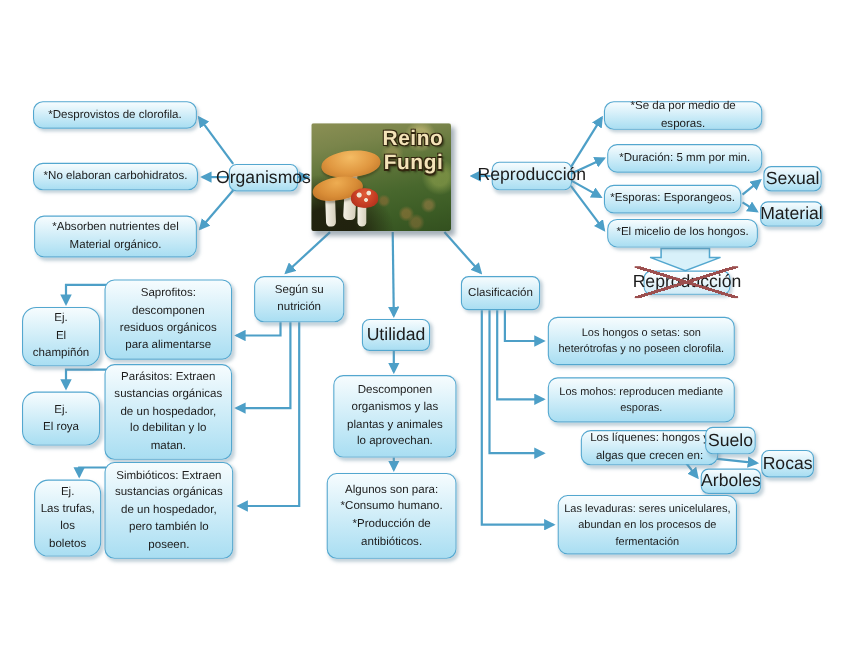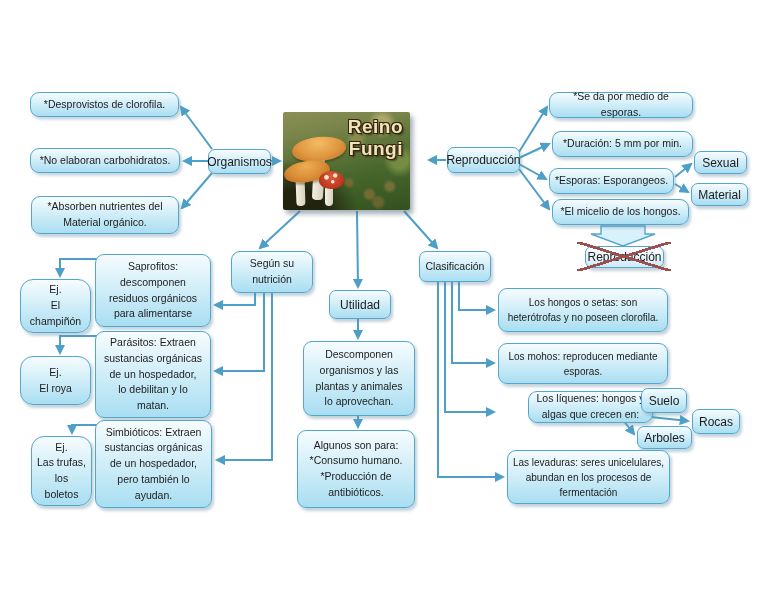--- a/index.html
+++ b/index.html
@@ -22,21 +22,21 @@
     position:absolute;z-index:1;box-sizing:border-box;
     border:1.4px solid var(--box-border);
     border-radius:9px;
     background:linear-gradient(to bottom,var(--box-fill-top) 0%,var(--box-fill-bottom) 100%);
     display:flex;align-items:center;justify-content:center;
     text-align:center;color:var(--text);
     font-size:10.5px;line-height:1.5;white-space:pre-line;
     padding:1px 3px;
     box-shadow:2px 2.5px 3px rgba(110,145,165,0.40);
   }
-  .node.small{border-radius:7px;font-size:12px;}
+  .node.small{border-radius:7px;font-size:16px;}
   .node.rounder{border-radius:13px;}
   .node.fs10{font-size:10px;}
   .node.lighter{background:linear-gradient(to bottom,#ffffff 0%,#cfeaf6 100%);}
   .cross-overlay{
     position:absolute;z-index:2;pointer-events:none;
     background:
       linear-gradient(to top right,transparent 47.5%,var(--cross) 47.5%,var(--cross) 52.5%,transparent 52.5%),
       linear-gradient(to bottom right,transparent 47.5%,var(--cross) 47.5%,var(--cross) 52.5%,transparent 52.5%);
   }
   
@@ -167,21 +167,21 @@
 sustancias orgánicas
 de un hospedador,
 lo debilitan y  lo
 matan.</div>
   <div class="node rounder" style="left:20px;top:356px;width:71px;height:49px;">Ej.
 El roya</div>
   <div class="node" style="left:95px;top:420px;width:117px;height:88px;">Simbióticos:  Extraen
 sustancias orgánicas
 de un hospedador,
 pero también lo
-ayudan.</div>
+poseen.</div>
   <div class="node rounder" style="left:31px;top:436px;width:61px;height:70px;">Ej.
 Las trufas,
 los
 boletos</div>
 
   <div class="node small" style="left:329px;top:290px;width:62px;height:29px;">Utilidad</div>
   <div class="node" style="left:303px;top:341px;width:112px;height:75px;">Descomponen
 organismos y las
 plantas y animales
 lo aprovechan.</div>

